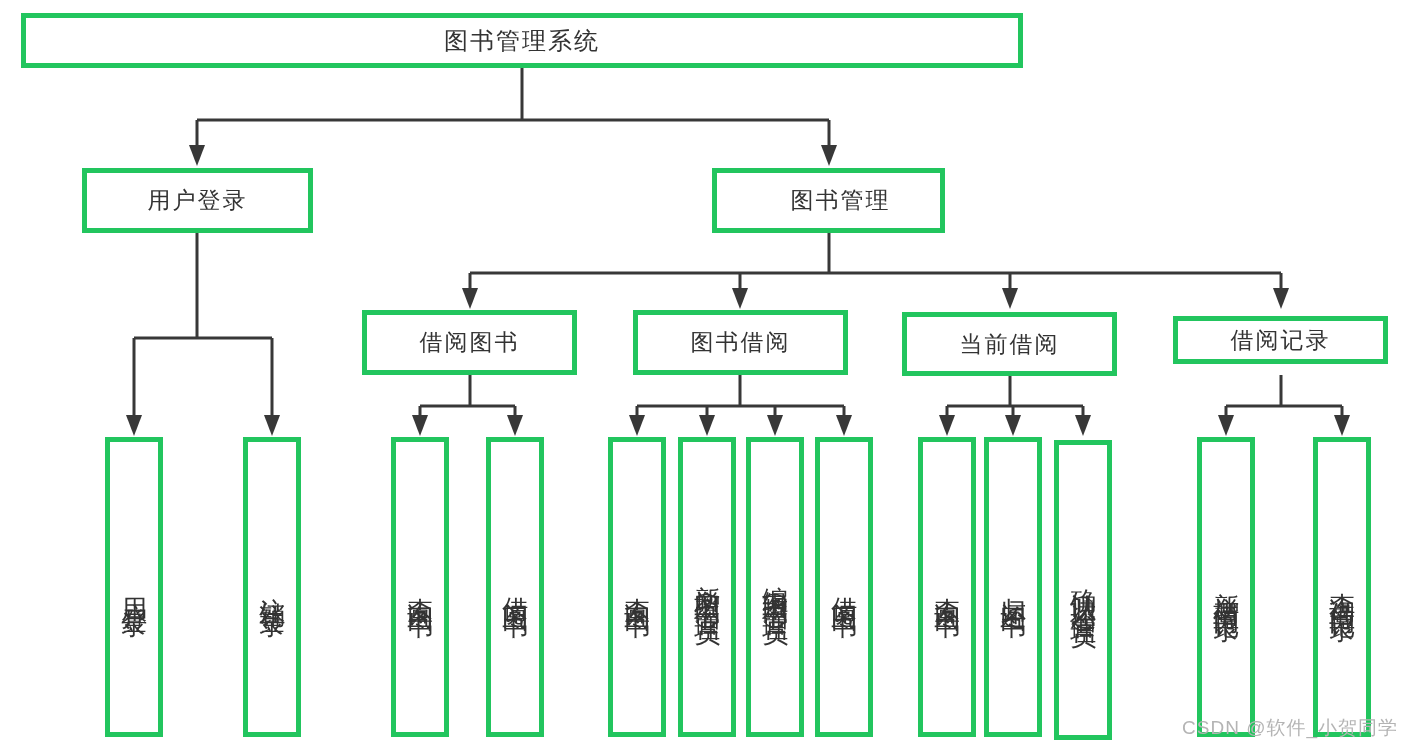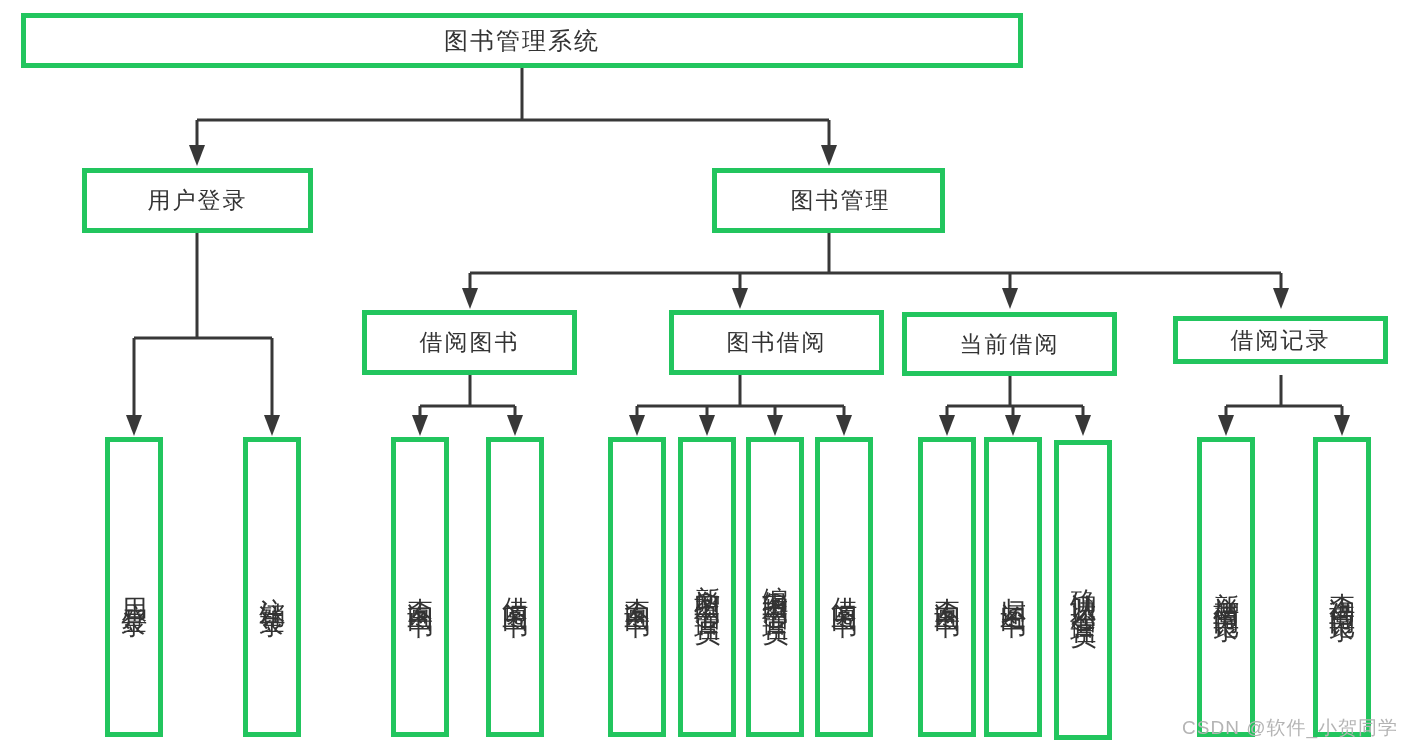--- a/index.html
+++ b/index.html
@@ -91,21 +91,21 @@
   <div class="node hnode" style="left:82px; top:168px; width:231px; height:65px;">
     <span>用户登录</span>
   </div>
   <div class="node hnode" style="left:712px; top:168px; width:233px; height:65px;padding-left:24px;">
     <span>图书管理</span>
   </div>
 
   <div class="node hnode" style="left:362px; top:310px; width:215px; height:65px;">
     <span>借阅图书</span>
   </div>
-  <div class="node hnode" style="left:633px; top:310px; width:215px; height:65px;margin-left:36px;">
+  <div class="node hnode" style="left:633px; top:310px; width:215px; height:65px;">
     <span>图书借阅</span>
   </div>
   <div class="node hnode" style="left:902px; top:312px; width:215px; height:64px;justify-content:center;">
     <span>当前借阅</span>
   </div>
   <div class="node hnode" style="left:1173px; top:316px; width:215px; height:48px;">
     <span>借阅记录</span>
   </div>
 
   <div class="node leaf" style="left:105px; top:437px; width:58px; height:300px;">

